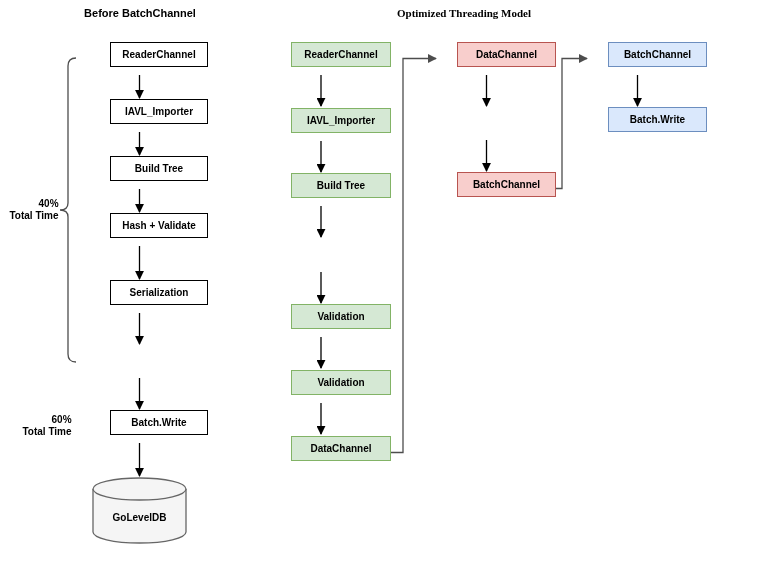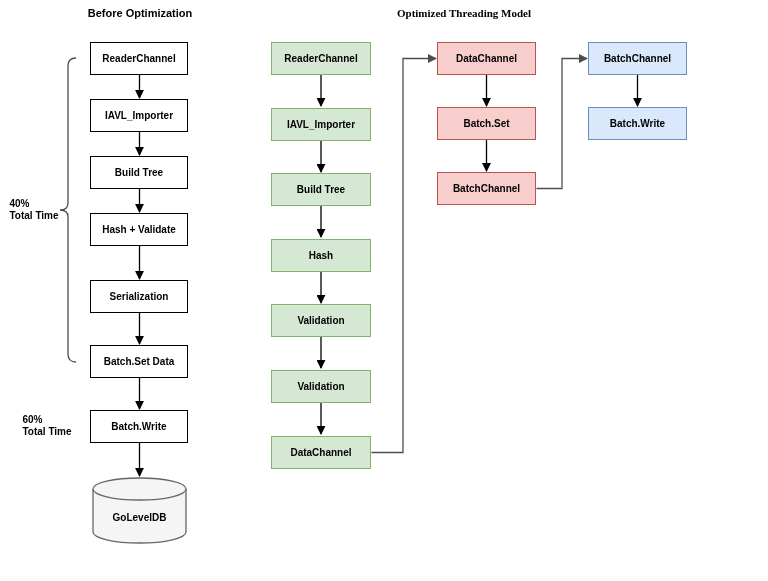--- a/index.html
+++ b/index.html
@@ -6,31 +6,31 @@
   #canvas{
     position:relative;width:768px;height:581px;background:#ffffff;overflow:hidden;
     font-family:"Liberation Sans",sans-serif;color:#000;
   }
   .layer{position:absolute;left:0;top:0;}
   .title{
     position:absolute;transform:translateX(-50%);
     font-size:11px;font-weight:bold;white-space:nowrap;color:#000;
   }
   .node{
-    position:absolute;box-sizing:border-box;height:33px;
+    position:absolute;box-sizing:border-box;height:25px;
     display:flex;align-items:center;justify-content:center;
-    font-size:10px;font-weight:bold;text-align:right;white-space:nowrap;
+    font-size:10px;font-weight:bold;text-align:right;white-space:nowrap;margin-left:20px;
   }
   .n-white{width:98px;background:#ffffff;border:1px solid #000000;}
   .n-green{width:100px;background:#d5e8d4;border:1px solid #82b366;}
   .n-red{width:99px;background:#f8cecc;border:1px solid #b85450;}
   .n-blue{width:99px;background:#dae8fc;border:1px solid #6c8ebf;}
   .tlabel{
     position:absolute;transform:translateX(-50%);
-    font-size:10px;font-weight:bold;line-height:12px;text-align:left;white-space:nowrap;
+    font-size:10px;font-weight:bold;line-height:12px;text-align:right;white-space:nowrap;
   }
   .dblabel{
     position:absolute;transform:translateX(-50%);
     font-size:10px;font-weight:bold;white-space:nowrap;
   }
 </style>
 </head>
 <body>
 
 <div id="canvas">
@@ -78,50 +78,47 @@
       <line x1="486.5" y1="140" x2="486.5" y2="171" marker-end="url(#ah)"></line>
     </g>
 
     <path d="M 536.5 188.5 L 562 188.5 L 562 58.5 L 587 58.5" fill="none" stroke="#4d4d4d" stroke-width="1.3" marker-end="url(#ahg)"></path>
 
     <g stroke="#000000" stroke-width="1.3">
       <line x1="637.5" y1="75" x2="637.5" y2="106" marker-end="url(#ah)"></line>
     </g>
   </svg>
 
-  <div class="title" style="left:140px;top:7px;">Before Optimization</div>
+  <div class="title" style="left:140px;top:7px;">Before BatchChannel</div>
   <div class="title" style="left:464px;top:7px;font-family:Liberation Serif, serif;">Optimized Threading Model</div>
 
   <div class="tlabel" style="left:34px;top:198px;">
     <div>40%</div>
     <div>Total Time</div>
   </div>
   <div class="tlabel" style="left:31px;top:414px;margin-left:16px;">
     <div>60%</div>
     <div>Total Time</div>
   </div>
 
   <div class="node n-white" style="left:90px;top:42px;">ReaderChannel</div>
   <div class="node n-white" style="left:90px;top:99px;">IAVL_Importer</div>
   <div class="node n-white" style="left:90px;top:156px;">Build Tree</div>
   <div class="node n-white" style="left:90px;top:280px;">Serialization</div>
   <div class="node n-white" style="left:90px;top:213px;">Hash + Validate</div>
-  <div class="node n-white" style="left:90px;top:345px;">Batch.Set Data</div>
   <div class="node n-white" style="left:90px;top:410px;">Batch.Write</div>
 
   <div class="dblabel" style="left:139.5px;top:512px;">GoLevelDB</div>
 
   <div class="node n-green" style="left:271px;top:42px;">ReaderChannel</div>
   <div class="node n-green" style="left:271px;top:108px;">IAVL_Importer</div>
   <div class="node n-green" style="left:271px;top:173px;">Build Tree</div>
-  <div class="node n-green" style="left:271px;top:239px;">Hash</div>
   <div class="node n-green" style="left:271px;top:304px;">Validation</div>
   <div class="node n-green" style="left:271px;top:370px;">Validation</div>
   <div class="node n-green" style="left:271px;top:436px;">DataChannel</div>
 
   <div class="node n-red" style="left:437px;top:42px;">DataChannel</div>
-  <div class="node n-red" style="left:437px;top:107px;">Batch.Set</div>
   <div class="node n-red" style="left:437px;top:172px;">BatchChannel</div>
 
   <div class="node n-blue" style="left:588px;top:42px;">BatchChannel</div>
   <div class="node n-blue" style="left:588px;top:107px;">Batch.Write</div>
 
 </div>
 
 </body></html>

